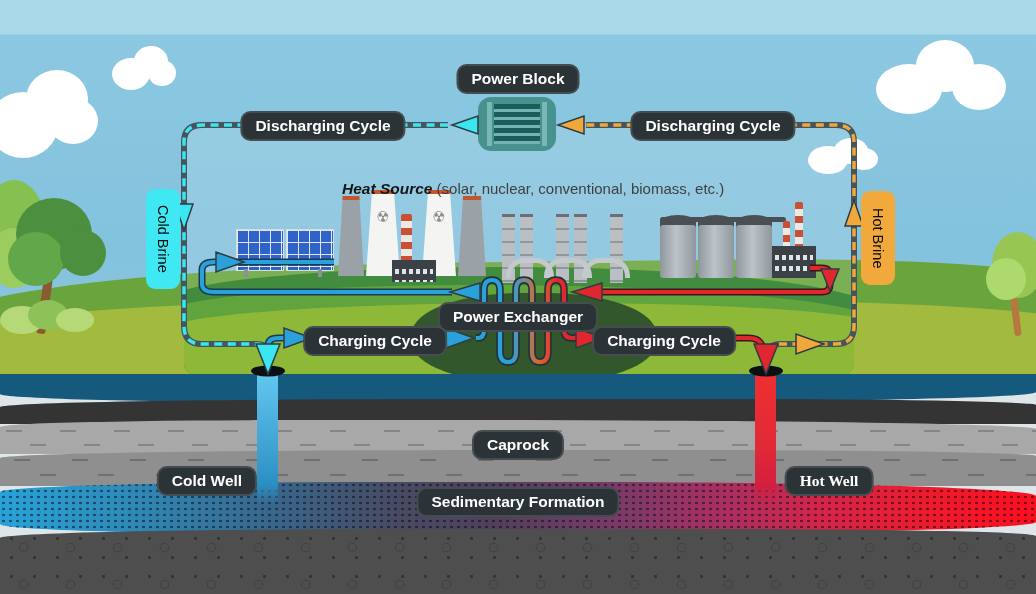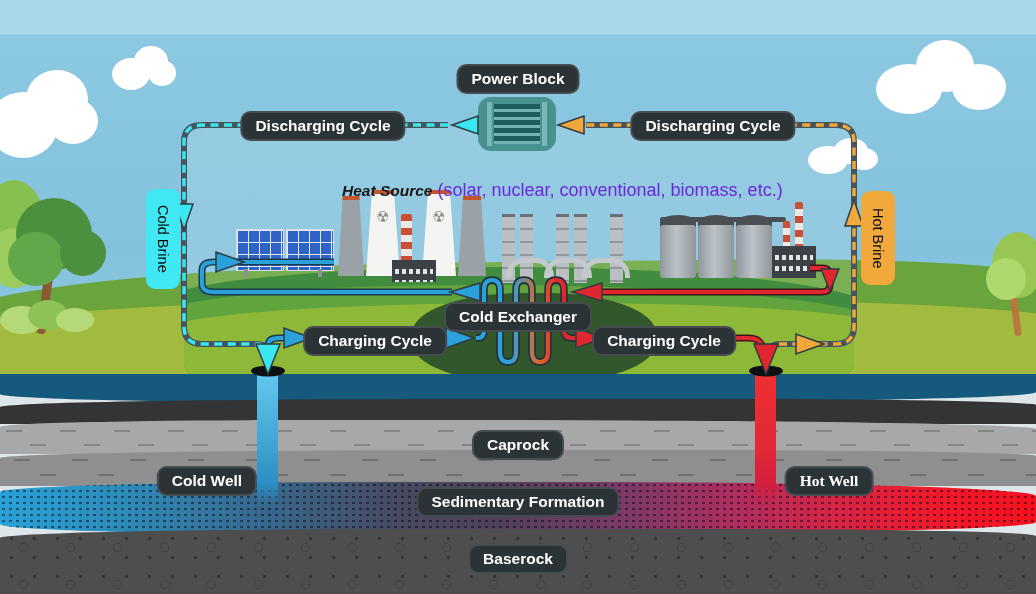--- a/index.html
+++ b/index.html
@@ -78,21 +78,21 @@
   
   .pipes{left:0;top:0;z-index:40;pointer-events:none;}
   
   .pill{position:absolute;z-index:50;transform:translateX(-50%);background:#2c3336;color:#fff;
         font-weight:bold;font-size:15.5px;line-height:1;padding:5px 13px;border-radius:10px;
         border:2px solid #454d51;white-space:nowrap;text-align:center;}
   .vlabel{position:absolute;z-index:50;writing-mode:vertical-rl;display:flex;align-items:center;
           justify-content:center;font-size:14.5px;color:#0b0b0b;border-radius:9px;padding:6px 2px;}
   .hsrc{position:absolute;z-index:50;left:342px;top:180px;font-size:15.5px;color:#161616;white-space:nowrap;}
   .hsrc b{font-weight:bold;font-style:italic;}
-  .hsrc span.rest{font-weight:normal;font-size:18px;color:#6d28d9;text-align:center;}
+  .hsrc span.rest{font-weight:normal;font-size:15px;color:#404040;text-align:center;}
 </style>
 </head>
 <body>
 
 <div class="stage">
 
   <div class="abs sky"></div>
 
   <div class="abs cloud" style="left:-12px;top:62px;width:120px;height:96px;">
     <div class="puff" style="left:0;top:30px;width:70px;height:66px;"></div>
@@ -265,26 +265,25 @@
       <polygon points="572,292 602,283 602,301" fill="#e02730"></polygon>
       <polygon points="830,291 821,269 839,269" fill="#e02730"></polygon>
       <polygon points="604,338 576,328 576,348" fill="#e02730"></polygon>
       <polygon points="766,374 754,344 778,344" fill="#e02730"></polygon>
     </g>
   </svg>
 
   <div class="pill" style="left:518px;top:64px;">Power Block</div>
   <div class="pill" style="left:323px;top:111px;">Discharging Cycle</div>
   <div class="pill" style="left:713px;top:111px;">Discharging Cycle</div>
-  <div class="pill" style="left:518px;top:302px;">Cold Exchanger</div>
+  <div class="pill" style="left:518px;top:302px;">Power Exchanger</div>
   <div class="pill" style="left:375px;top:326px;">Charging Cycle</div>
   <div class="pill" style="left:664px;top:326px;">Charging Cycle</div>
   <div class="pill" style="left:518px;top:487px;">Sedimentary Formation</div>
   <div class="pill" style="left:518px;top:430px;">Caprock</div>
-  <div class="pill" style="left:518px;top:544px;">Baserock</div>
   <div class="pill" style="left:207px;top:466px;">Cold Well</div>
   <div class="pill" style="left:829px;top:466px;font-family:Liberation Serif, serif;">Hot Well</div>
 
   <div class="vlabel" style="left:146px;top:189px;width:30px;height:88px;background:#3fe8f2;">Cold Brine</div>
   <div class="vlabel" style="left:861px;top:191px;width:30px;height:82px;background:#f2a93b;">Hot Brine</div>
 
   <div class="hsrc"><b>Heat Source</b><span class="rest"> (solar, nuclear, conventional, biomass, etc.)</span></div>
 
 </div>
 

